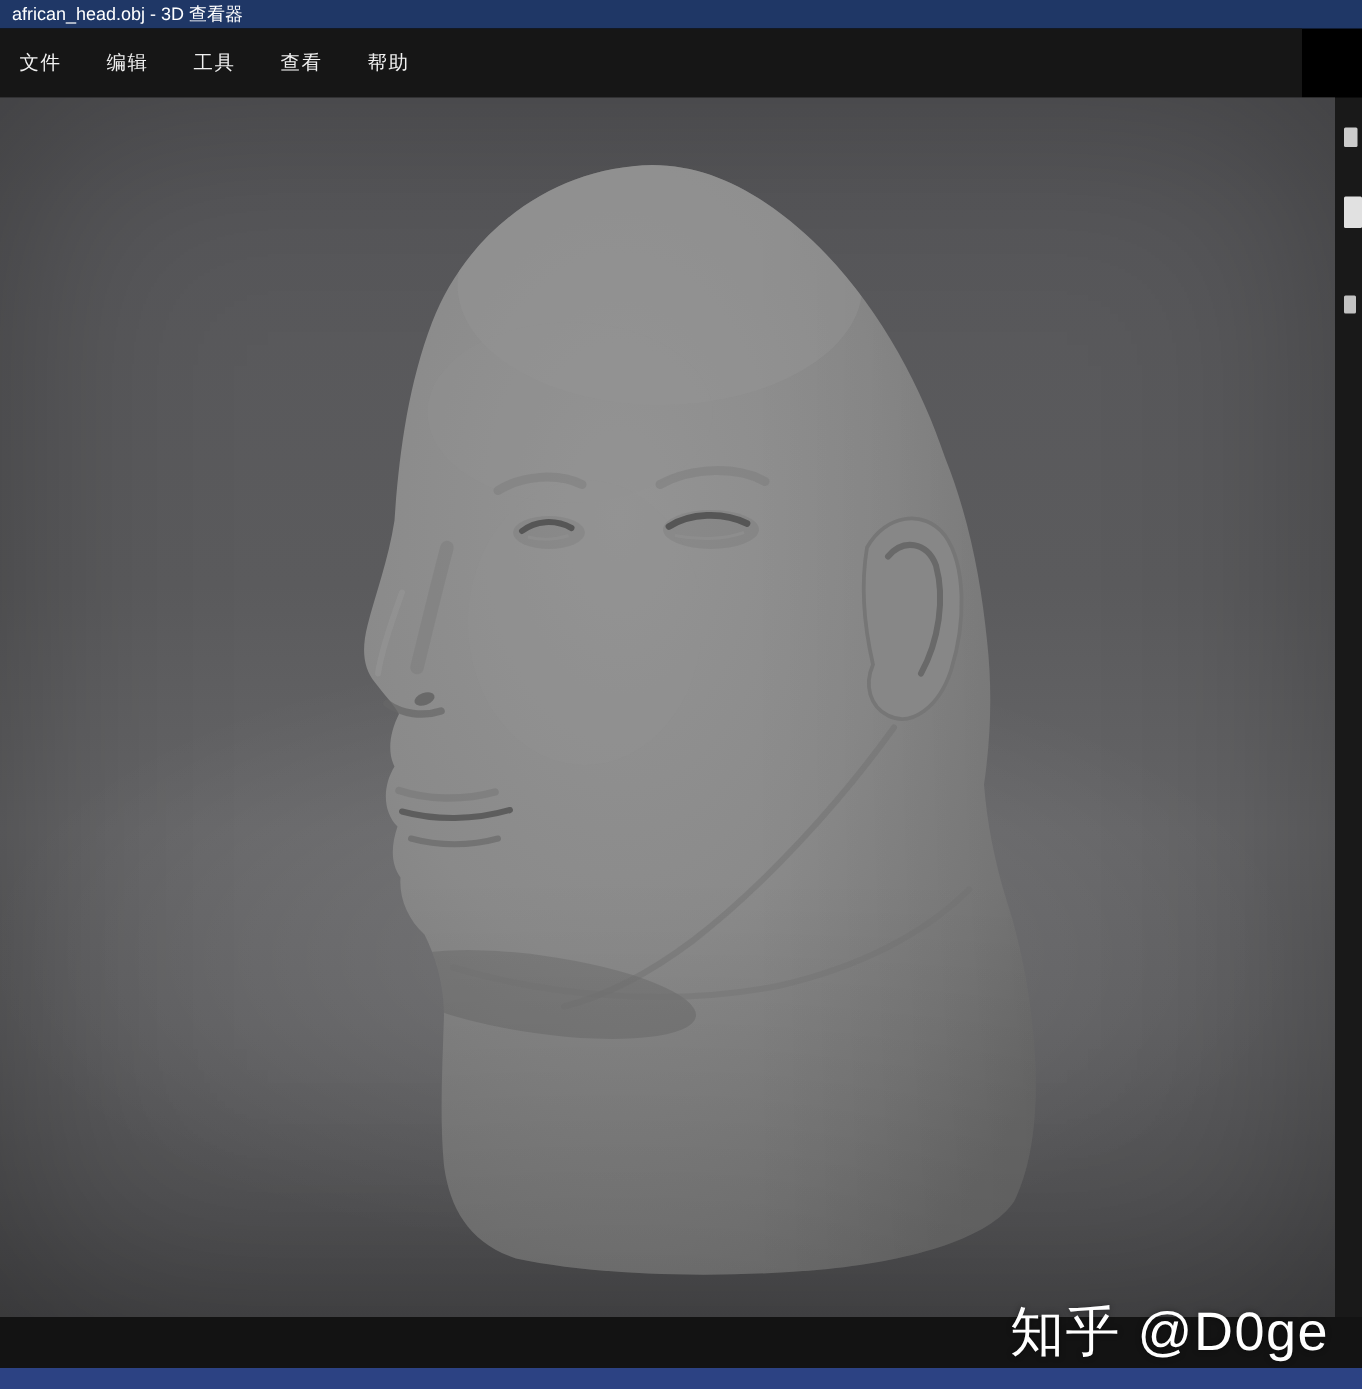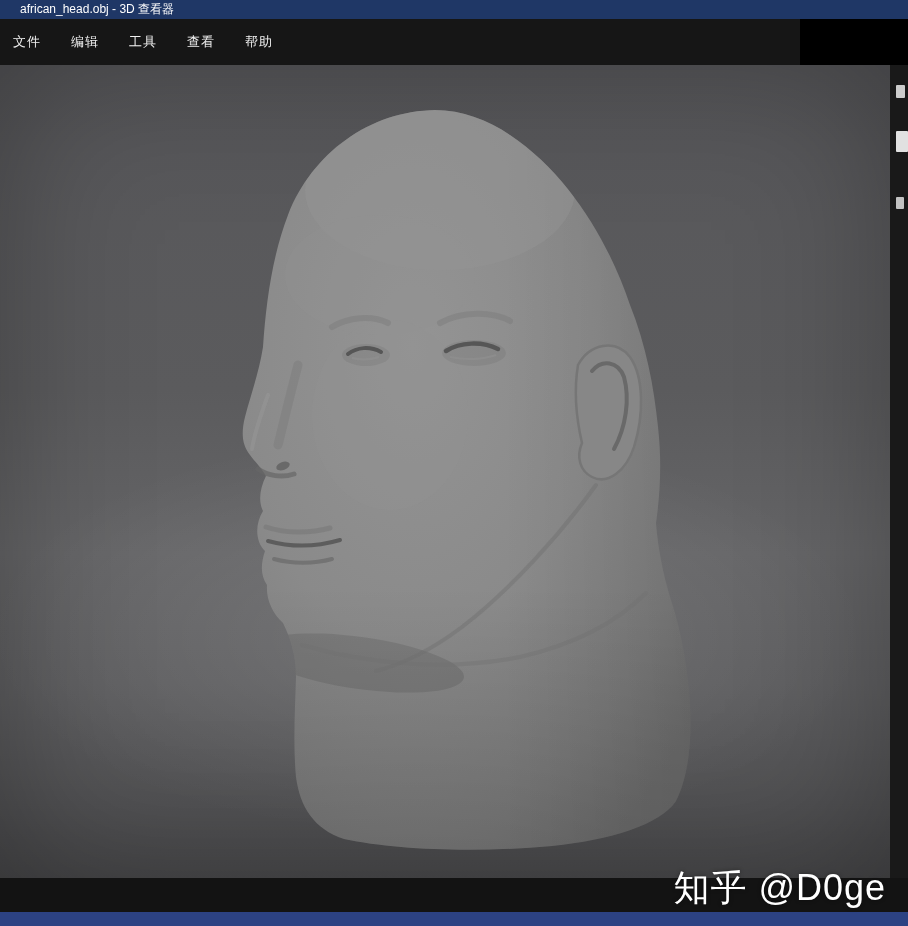--- a/index.html
+++ b/index.html
@@ -9,27 +9,27 @@
     position:relative; overflow:hidden;
     background:#000;
     font-family:"Liberation Sans","DejaVu Sans",sans-serif;
     -webkit-font-smoothing:antialiased;
   }
 
   
   .titlebar {
     position:absolute; top:0; left:0; width:908px; height:19px;
     background:#1f3766; color:#ffffff;
-    font-size:12px; line-height:19px; padding-left:20px;
+    font-size:12px; line-height:19px; padding-left:8px;
     white-space:nowrap;
   }
 
   
   .menubar {
-    position:absolute; top:19px; left:0; width:800px; height:46px;
+    position:absolute; top:19px; left:0; width:868px; height:46px;
     background:#161616;
     display:flex; align-items:center; gap:30px; padding-left:13px;
   }
   .menu-item {
     color:#f0f0f0; font-size:13px; cursor:default; letter-spacing:1px;
   }
 
   
   .viewport {
     position:absolute; top:65px; left:0; width:890px; height:813px;

